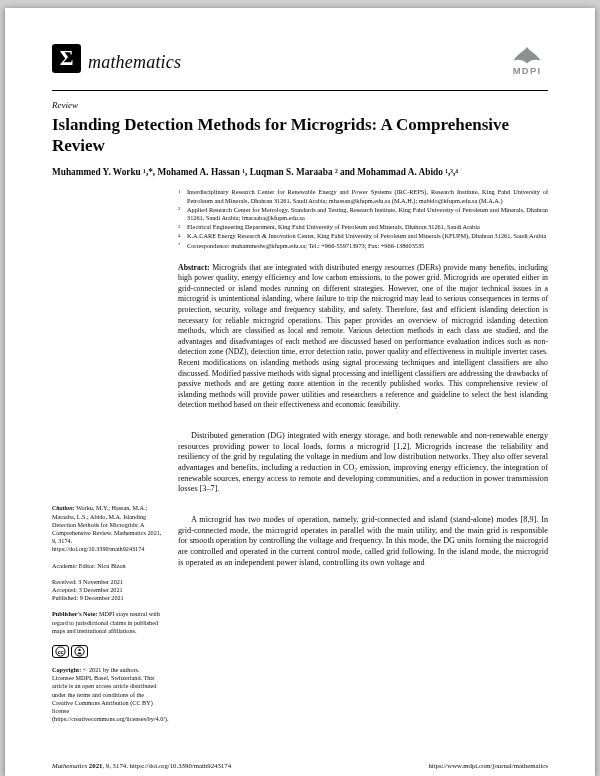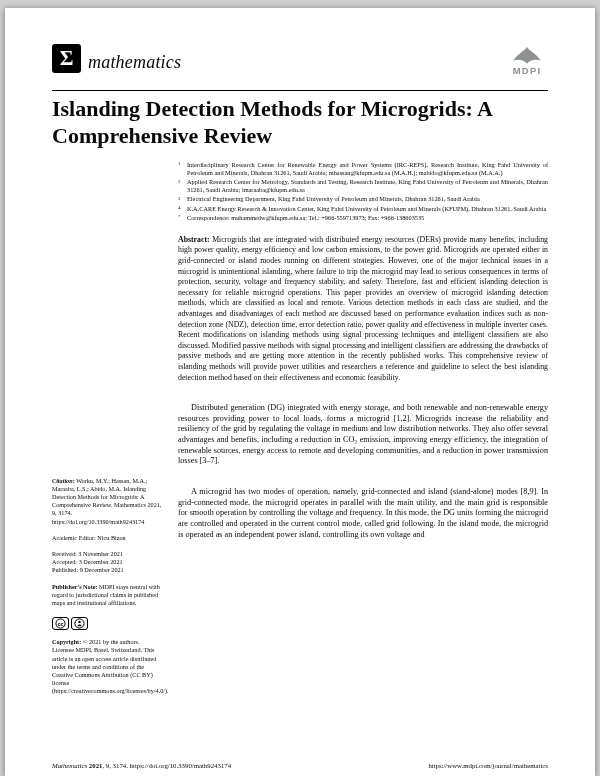--- a/index.html
+++ b/index.html
@@ -18,21 +18,21 @@
   .hdr{display:flex;justify-content:space-between;align-items:flex-start;}
   .brand{display:flex;align-items:flex-end;}
   .sigma-box{
     width:29px;height:29px;background:#000;color:#fff;border-radius:3px;
     display:flex;align-items:center;justify-content:center;
     font-size:21px;font-weight:bold;line-height:1;
   }
   .journal-name{font-style:italic;font-size:18px;margin-left:7px;line-height:1;padding-bottom:2px;letter-spacing:.2px;}
   .rule{border-top:1.3px solid #000;margin-top:9px;}
   .review{font-style:italic;font-size:9px;margin-top:9px;}
-  .title{font-weight:bold;font-size:22px;line-height:1.22;margin-top:5px;}
+  .title{font-weight:bold;font-size:17px;line-height:1.22;margin-top:5px;}
   .authors{font-weight:bold;font-size:9.3px;margin-top:11px;}
   
   .columns{display:flex;margin-top:11px;}
   .left-col{width:110px;flex:none;padding-top:308px;font-size:6.2px;line-height:1.32;}
   .right-col{flex:1;margin-left:16px;min-width:0;}
   
   .affil-row{display:flex;font-size:6.3px;line-height:1.3;margin-bottom:1px;}
   .affil-marker{width:9px;flex:none;font-size:4.8px;padding-top:.5px;}
   .affil-text{flex:1;text-align:justify;}
   
@@ -69,23 +69,25 @@
     <div class="mdpi-logo">
       <svg width="42" height="31" viewBox="0 0 42 31" aria-hidden="true">
         <path fill="#8e9192" d="M21 1 C17 6.5 10.5 8.5 7.5 14.5 C12 13.2 17 13.4 21 17.4 C25 13.4 30 13.2 34.5 14.5 C31.5 8.5 25 6.5 21 1 Z"></path>
         <text x="21" y="28" text-anchor="middle" font-family="Liberation Sans, sans-serif" font-size="9.5" font-weight="bold" fill="#8e9192" letter-spacing="1.2">MDPI</text>
       </svg>
     </div>
   </div>
 
   <div class="rule"></div>
 
+  <div class="review">Review</div>
 
   <h1 class="title" style="margin:5px 0 0 0;">Islanding Detection Methods for Microgrids: A Comprehensive Review</h1>
 
+  <div class="authors">Muhammed Y. Worku ¹,*, Mohamed A. Hassan ¹, Luqman S. Maraaba ² and Mohammad A. Abido ¹,³,⁴</div>
 
   <div class="columns">
 
     <div class="left-col">
 
       <div class="sb-block sb-citation">
         <span class="blabel">Citation:</span>
         <span>Worku, M.Y.; Hassan, M.A.; Maraaba, L.S.; Abido, M.A. Islanding Detection Methods for Microgrids: A Comprehensive Review. Mathematics 2021, 9, 3174. https://doi.org/10.3390/math9243174</span>
       </div>
 

